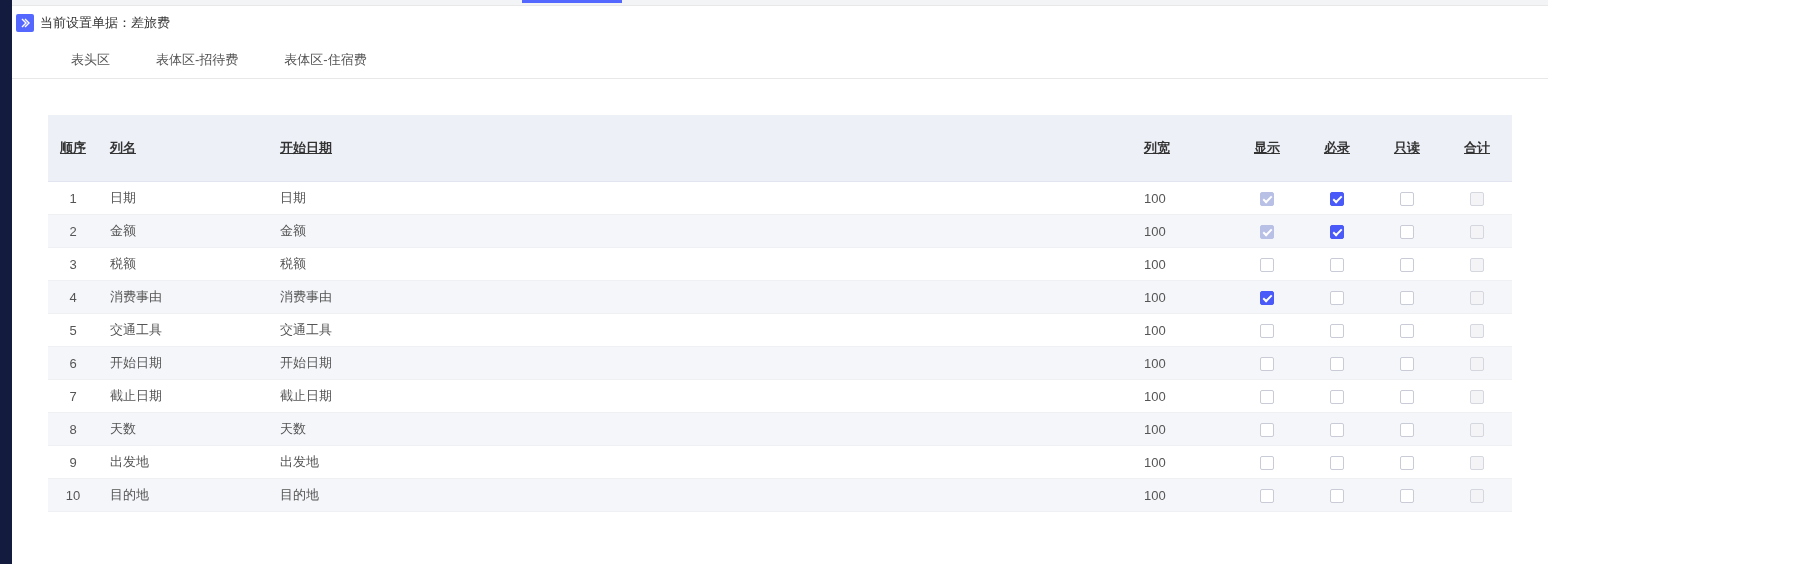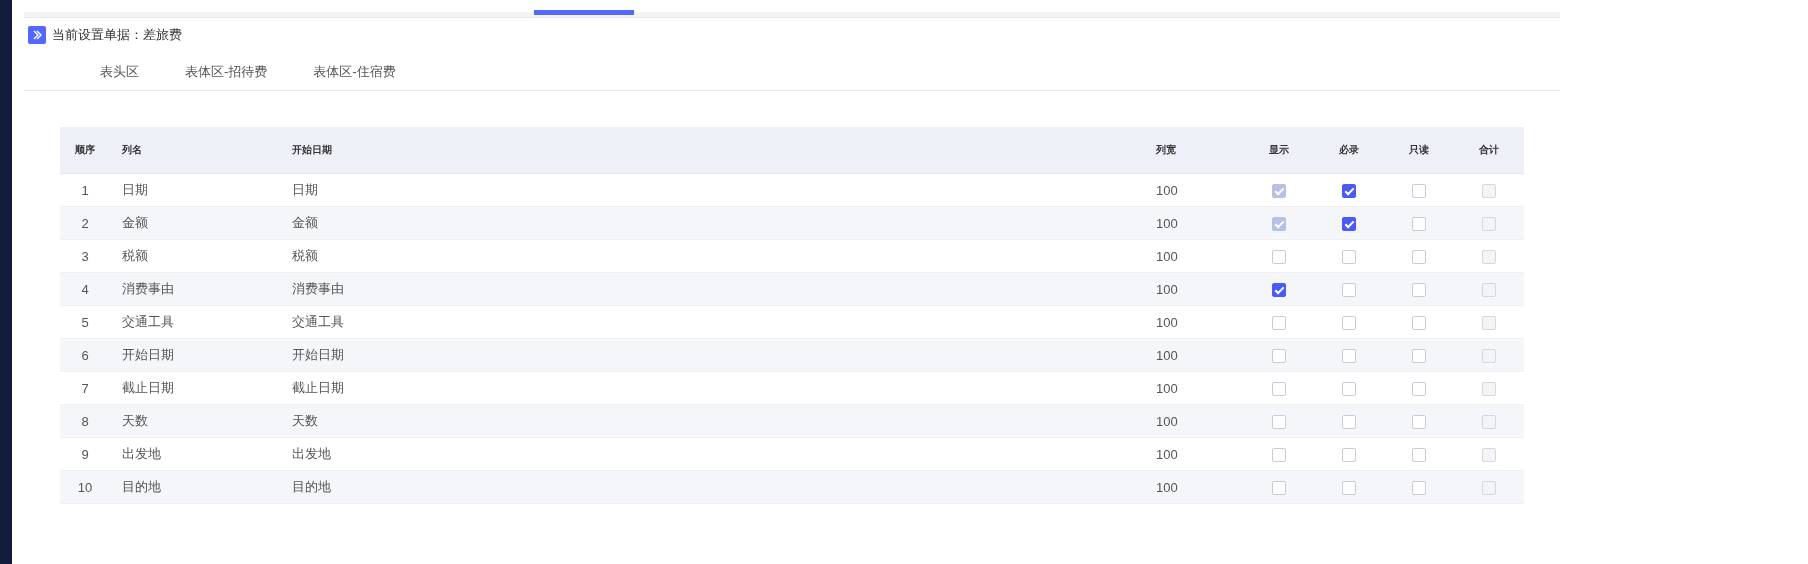--- a/index.html
+++ b/index.html
@@ -2,21 +2,21 @@
 <html><head>
   <meta charset="utf-8">
   <style>
     * { box-sizing: border-box; margin: 0; padding: 0; }
     body {
       font-family: -apple-system, BlinkMacSystemFont, "Segoe UI", "PingFang SC", "Microsoft YaHei", sans-serif;
       font-size: 13px;
       color: #333;
       background: #fff;
     }
-    .page { width: 1548px; margin: 12px; }
+    .page { width: 1548px; margin: 0; }
     .sidebar-stripe {
       position: absolute;
       left: 0; top: 0;
       width: 12px; height: 564px;
       background: #131c3e;
     }
     .content {
       margin-left: 12px;
       position: relative;
       background: #fff;
@@ -50,21 +50,21 @@
       background: #5468ff;
       color: #fff;
       border-radius: 2px;
       margin-right: 6px;
       font-size: 11px;
       cursor: pointer;
     }
     .tabs {
       display: flex;
       border-bottom: 1px solid #e8e8e8;
-      padding-left: 53px;
+      padding-left: 36px;
     }
     .tab {
       padding: 10px 22px;
       font-size: 13px;
       color: #555;
       cursor: pointer;
       position: relative;
       border: 1px solid transparent;
       border-bottom: none;
       margin-bottom: -1px;
@@ -81,24 +81,25 @@
     }
     table {
       width: 100%;
       border-collapse: collapse;
       table-layout: fixed;
     }
     thead th {
       background: #eef0f7;
       color: #333;
       font-weight: 600;
-      font-size: 10px;
+      font-size: 13px;
       text-align: left;
-      padding: 16px 12px;
+      padding: 24px 12px;
       border-bottom: 1px solid #e2e5ef;
+      text-decoration: underline;
     }
     tbody td {
       padding: 7px 12px;
       font-size: 13px;
       color: #555;
       border-bottom: 1px solid #eef0f3;
     }
     tbody tr:nth-child(even) td { background: #f5f6fa; }
     tbody tr:nth-child(odd) td { background: #fff; }
     .col-seq { width: 50px; text-align: center; }

